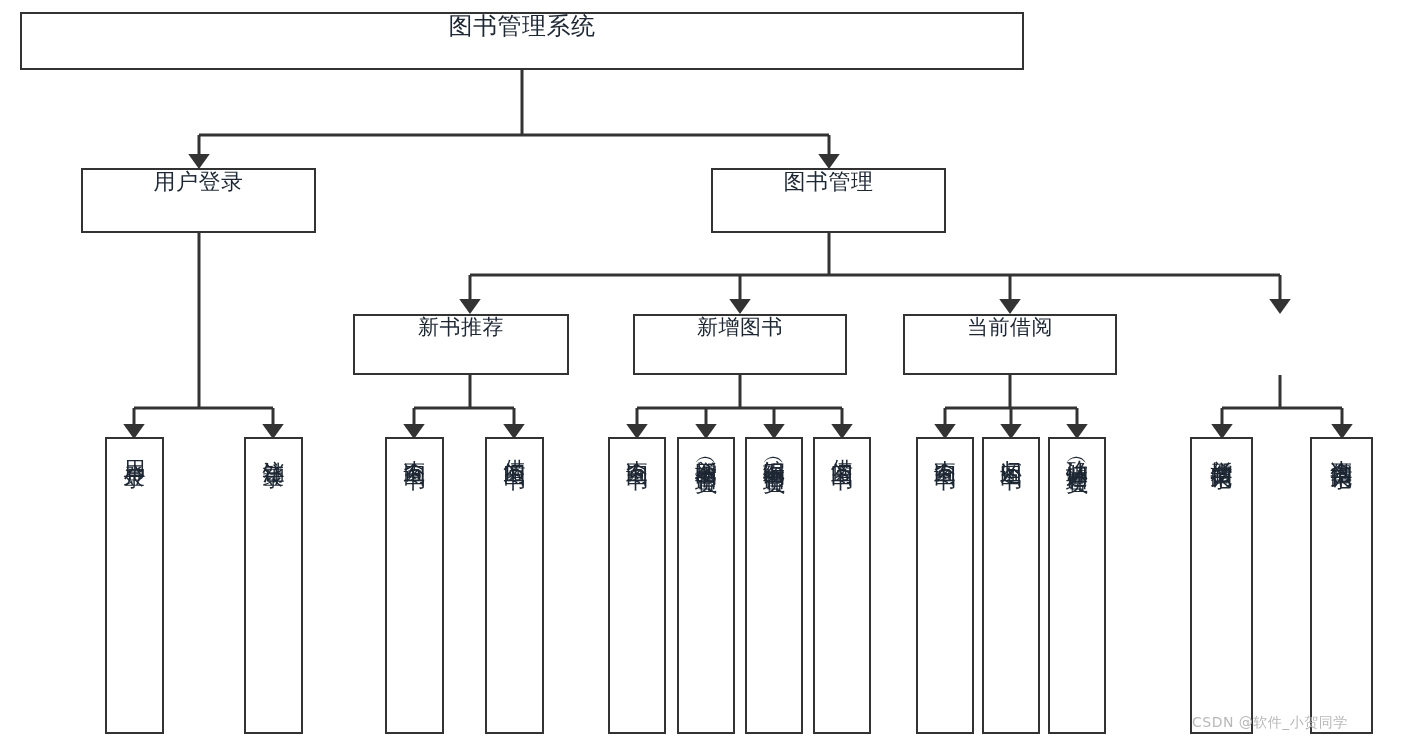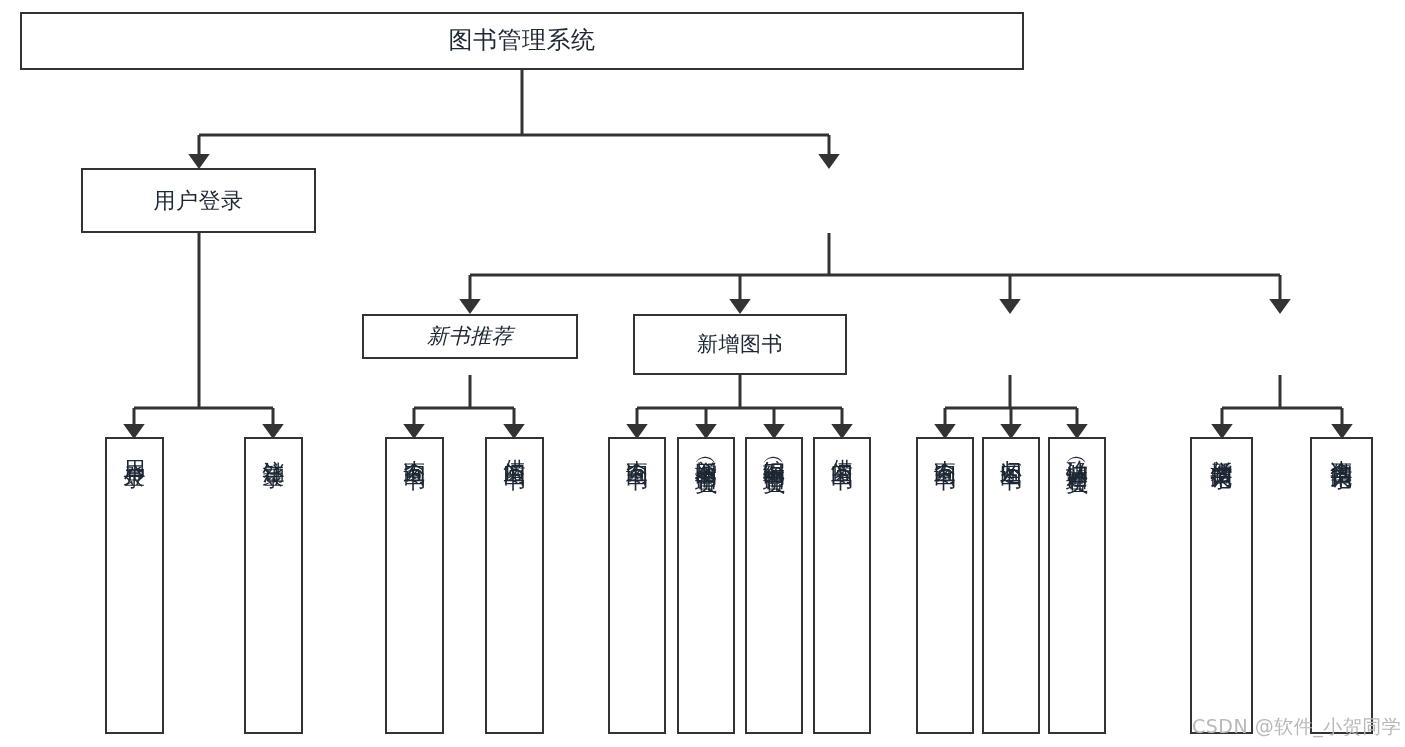--- a/index.html
+++ b/index.html
@@ -23,21 +23,21 @@
     top: 0;
     width: 1405px;
     height: 747px;
   }
   .node {
     position: absolute;
     box-sizing: border-box;
     border: 2px solid #333333;
     background: #ffffff;
     display: flex;
-    align-items: center;
+    align-items: flex-start;
     justify-content: center;
     z-index: 2;
   }
   .node-label {
     color: #1d2733;
     letter-spacing: 0.5px;
     line-height: 1.05;
     white-space: nowrap;
     text-align: center;
   }
@@ -52,21 +52,21 @@
     writing-mode: vertical-rl;
     text-orientation: upright;
     font-size: 22px;
     letter-spacing: 2px;
     line-height: 1;
   }
   .node.leaf.short .node-label { letter-spacing: 3px; }
   .watermark {
     position: absolute;
     color: #b8b8b8;
-    font-size: 19px;
+    font-size: 14px;
     white-space: nowrap;
     z-index: 3;
     letter-spacing: 0.5px;
   }
 </style>
 </head>
 <body>
 
 <div id="canvas">
 
@@ -120,26 +120,32 @@
     </g>
   </svg>
 
   <div class="node root" style="left:20px; top:12px; width:1004px; height:58px;">
     <span class="node-label">图书管理系统</span>
   </div>
 
   <div class="node tier2" style="left:81px; top:168px; width:235px; height:65px;">
     <span class="node-label">用户登录</span>
   </div>
+  <div class="node tier2" style="left:711px; top:168px; width:235px; height:65px;">
+    <span class="node-label">图书管理</span>
+  </div>
 
-  <div class="node tier3" style="left:362px; top:314px; width:216px; height:45px;font-style:italic;">
+  <div class="node tier3" style="left:353px; top:314px; width:216px; height:61px;">
     <span class="node-label">新书推荐</span>
   </div>
   <div class="node tier3" style="left:633px; top:314px; width:214px; height:61px;">
     <span class="node-label">新增图书</span>
+  </div>
+  <div class="node tier3" style="left:903px; top:314px; width:214px; height:61px;">
+    <span class="node-label">当前借阅</span>
   </div>
 
   <div class="node leaf short" style="left:105px; top:437px; width:59px; height:297px;">
     <span class="node-label">用户登录</span>
   </div>
   <div class="node leaf short" style="left:244px; top:437px; width:59px; height:297px;">
     <span class="node-label">注销登录</span>
   </div>
 
   <div class="node leaf short" style="left:385px; top:437px; width:59px; height:297px;">

